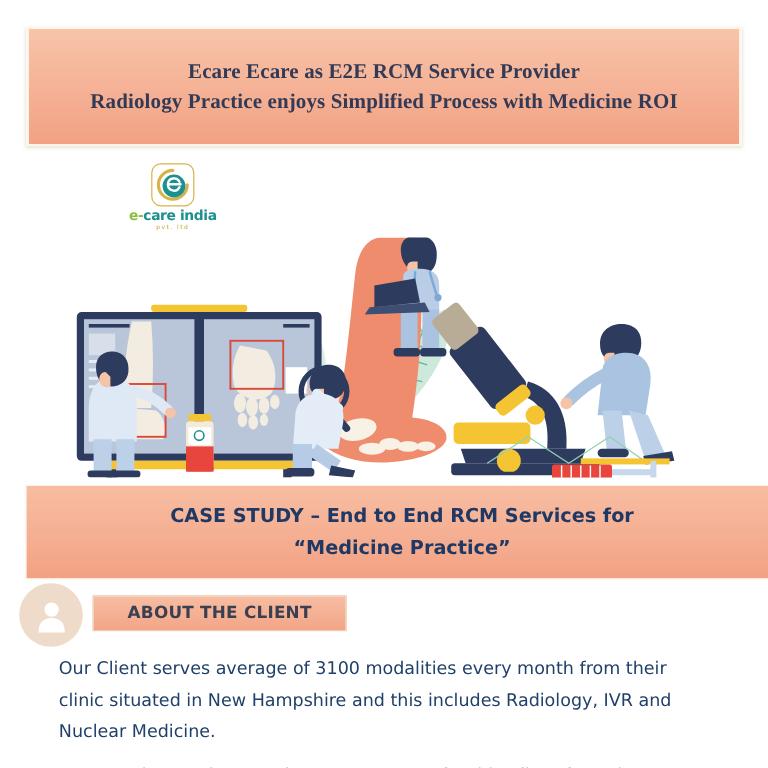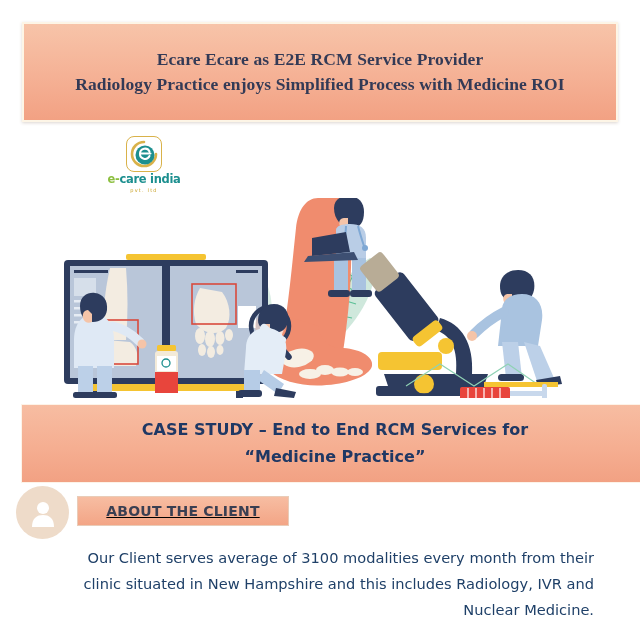--- a/index.html
+++ b/index.html
@@ -146,21 +146,20 @@
     position: absolute;
     left: 77px;
     top: 496px;
     width: 212px;
     height: 30px;
     background: linear-gradient(180deg, #f7bda2 0%, #f3a586 100%);
     border: 1px solid #e9ccb8;
     display: flex;
     align-items: center;
     justify-content: center;
-    text-decoration: underline;
   }
   .about-chip-label {
     font-family: "DejaVu Sans", sans-serif;
     font-weight: bold;
     font-size: 14px;
     color: #3a3f52;
     letter-spacing: 0.2px;
   }
 
   
@@ -169,21 +168,20 @@
     left: 49px;
     top: 545px;
     width: 545px;
   }
   .para {
     font-family: "DejaVu Sans", sans-serif;
     font-size: 14.6px;
     line-height: 26px;
     color: #1f4068;
     margin-bottom: 11px;
-    text-align: right;
   }
   .para:last-child { margin-bottom: 0; }
 </style>
 </head>
 <body>
 
 <div class="page">
 
   <div class="header-banner">
     <div class="header-line">Ecare Ecare as E2E RCM Service Provider</div>

